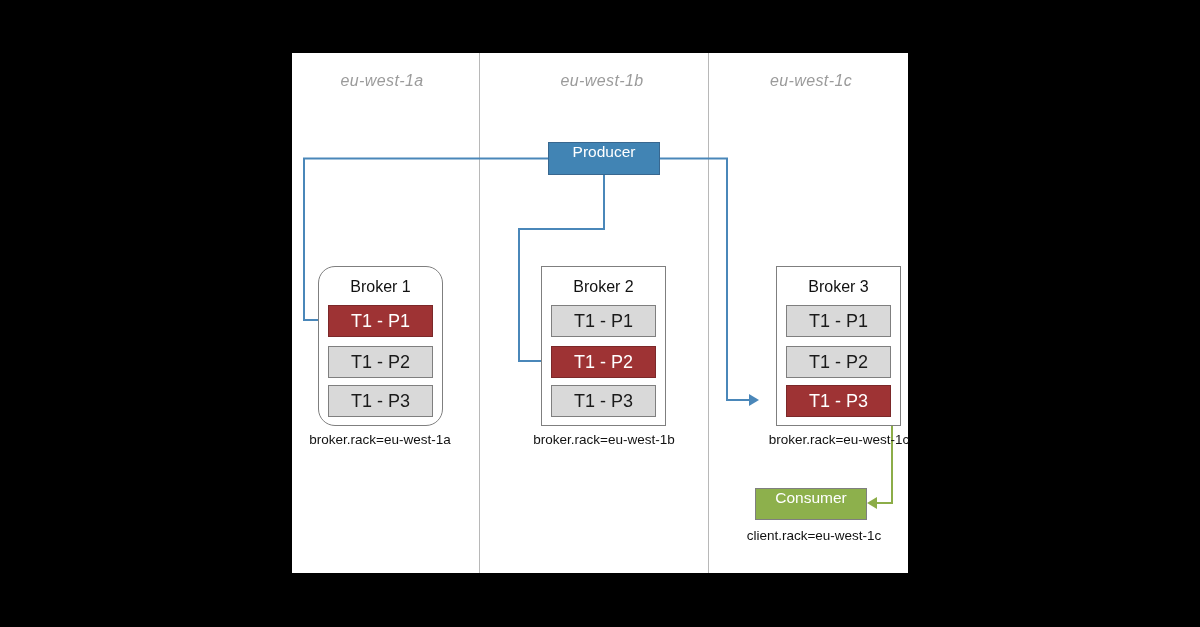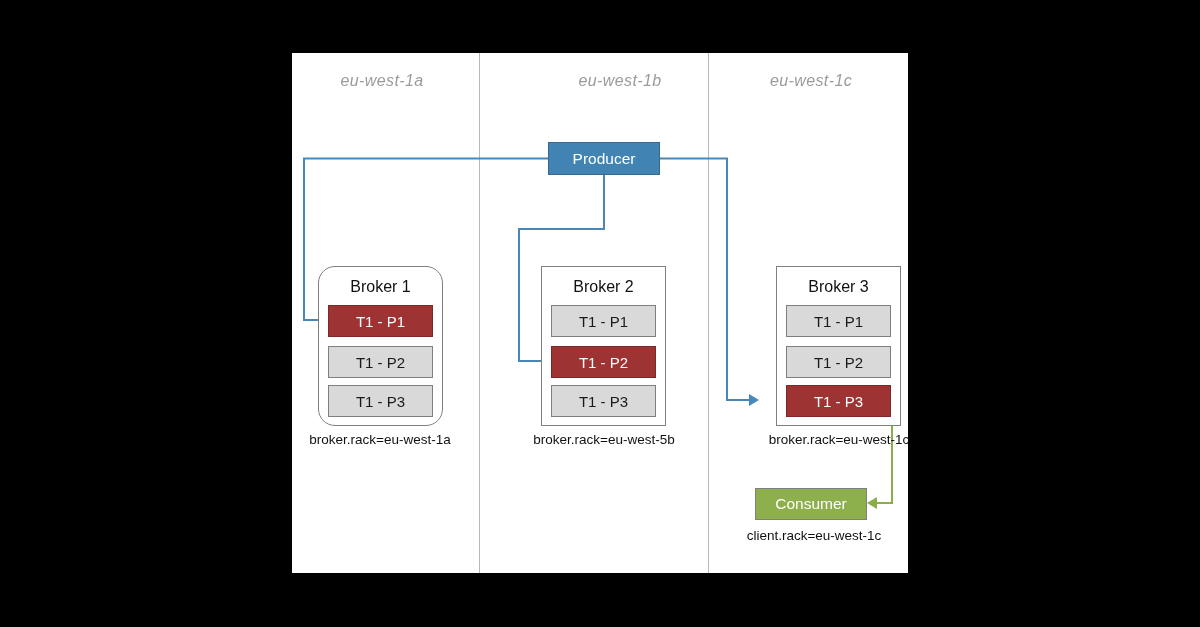--- a/index.html
+++ b/index.html
@@ -9,37 +9,37 @@
   }
   .panel{position:absolute;left:292px;top:53px;width:616px;height:520px;background:#fff;}
   .divider{position:absolute;top:0;width:1px;height:520px;background:var(--divider,#b8b8b8);}
   .divider.d1{left:187px;}
   .divider.d2{left:416px;}
   .zone-label{
     position:absolute;top:19px;transform:translateX(-50%);
     font-style:italic;font-size:16px;letter-spacing:.4px;
     color:var(--zone-label,#9b9b9b);white-space:nowrap;
   }
-  .zone-label.z1{left:90px;} .zone-label.z2{left:328px;} .zone-label.z3{left:519px;}
+  .zone-label.z1{left:90px;} .zone-label.z2{left:310px;} .zone-label.z3{left:519px;}
   .node{
-    position:absolute;box-sizing:border-box;display:flex;align-items:center;justify-content:center;
+    position:absolute;box-sizing:border-box;display:flex;align-items:flex-start;justify-content:center;
     color:#fff;font-size:15.5px;white-space:nowrap;
   }
   .producer{left:256px;top:89px;width:112px;height:33px;
     background:var(--producer-fill,#4184b4);border:1px solid var(--producer-border,#38678f);}
   .consumer{left:463px;top:435px;width:112px;height:32px;
     background:var(--consumer-fill,#8db04c);border:1px solid var(--consumer-border,#7f7f7f);}
   .broker{position:absolute;top:213px;width:125px;height:160px;box-sizing:border-box;
     background:#fff;border:1px solid var(--broker-border,#7f7f7f);}
   .broker.b1{left:26px;border-radius:17px;} .broker.b2{left:249px;} .broker.b3{left:457px;margin-left:27px;}
   .broker-title{text-align:center;margin-top:11px;font-size:16px;color:#111;}
   .partition{
     position:absolute;left:9px;width:105px;height:32px;box-sizing:border-box;
     background:var(--partition-fill,#d9d9d9);border:1px solid var(--partition-border,#7f7f7f);
-    display:flex;align-items:center;justify-content:center;font-size:15px;color:#1a1a1a;
+    display:flex;align-items:center;justify-content:center;font-size:18px;color:#1a1a1a;
   }
   .partition.hl{background:var(--highlight-fill,#9e3334);
     border-color:var(--highlight-border,#7b2829);color:#fff;}
   .p0{top:38px;} .p1{top:79px;text-align:right;} .p2{top:118px;}
   .rack-label{position:absolute;top:379px;transform:translateX(-50%);
     font-size:13.5px;color:#111;white-space:nowrap;}
   .rack-label.r1{left:88px;} .rack-label.r2{left:312px;} .rack-label.r3{left:519px;margin-left:28px;}
   .consumer-rack{position:absolute;left:522px;top:475px;transform:translateX(-50%);
     font-size:13.5px;color:#111;white-space:nowrap;}
   svg.wires{position:absolute;left:0;top:0;width:616px;height:520px;pointer-events:none;}
@@ -96,21 +96,21 @@
   </div>
 
   <div class="broker b3">
     <div class="broker-title">Broker 3</div>
     <div class="partition p0">T1 - P1</div>
     <div class="partition p1">T1 - P2</div>
     <div class="partition p2 hl">T1 - P3</div>
   </div>
 
   <div class="rack-label r1">broker.rack=eu-west-1a</div>
-  <div class="rack-label r2">broker.rack=eu-west-5b</div>
+  <div class="rack-label r2">broker.rack=eu-west-1b</div>
   <div class="rack-label r3">broker.rack=eu-west-1c</div>
 
   <div class="node consumer">
     <span>Consumer</span>
   </div>
   <div class="consumer-rack">client.rack=eu-west-1c</div>
 
 </div>
 
 </body></html>

